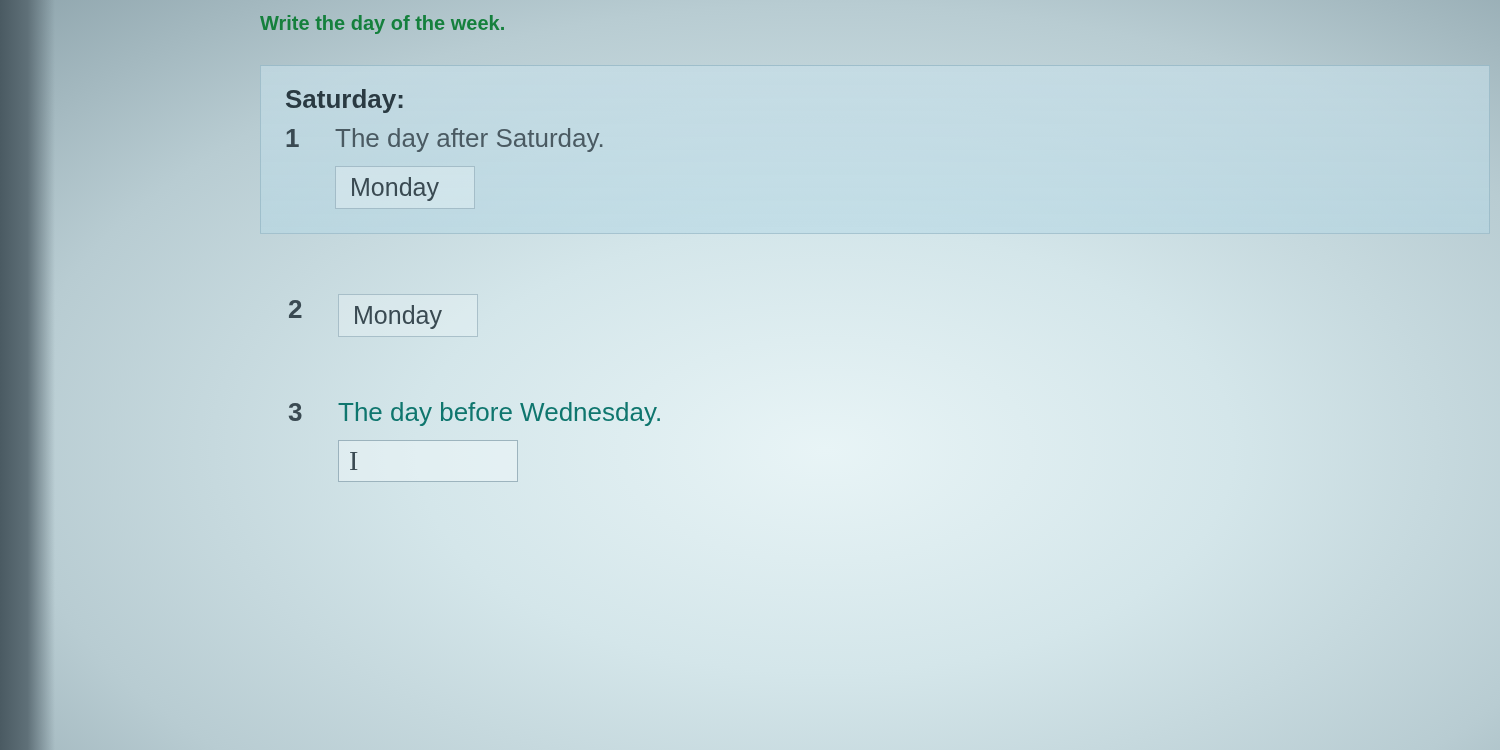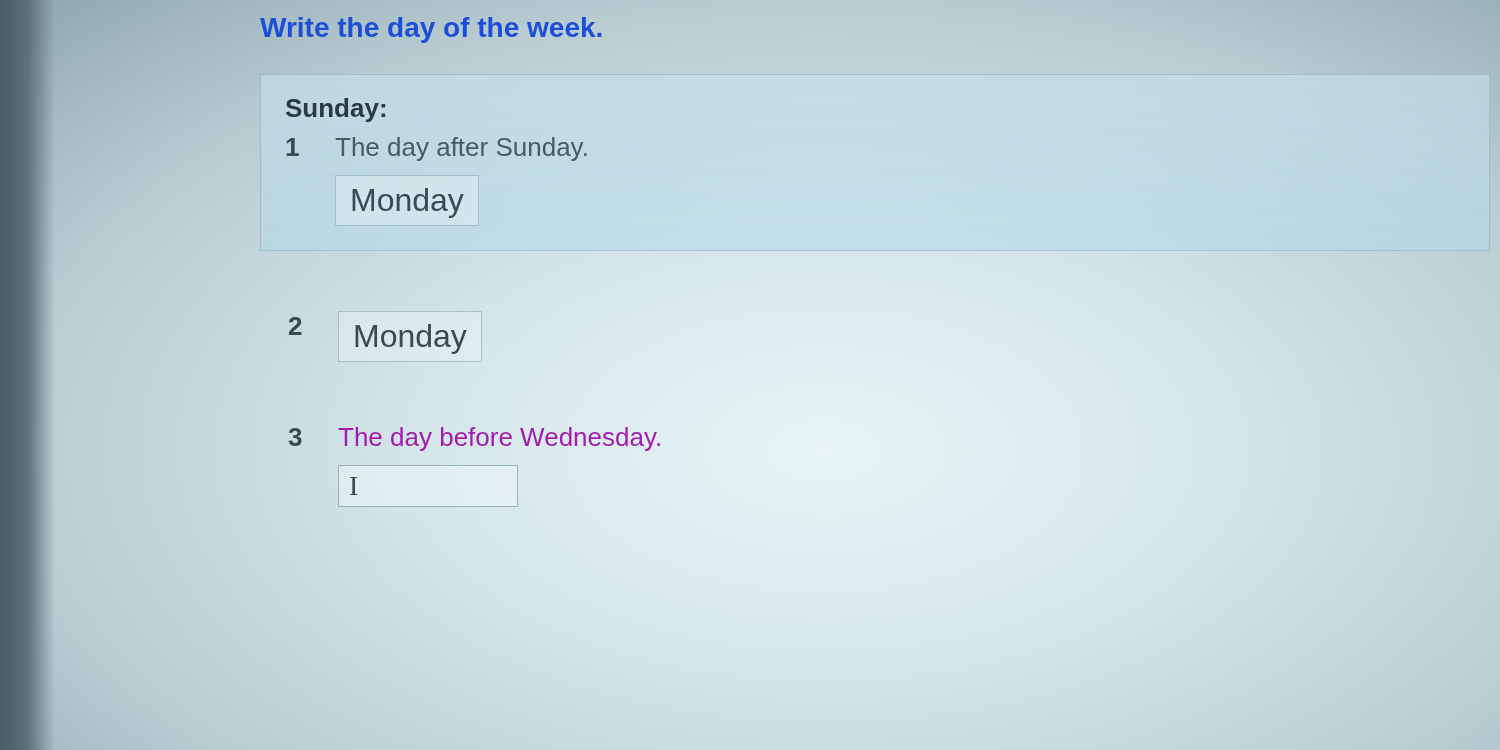--- a/index.html
+++ b/index.html
@@ -21,23 +21,23 @@
       top: 0;
       width: 55px;
       height: 100%;
       background: linear-gradient(to right, #4a5a62 0%, #5f7078 50%, transparent 100%);
     }
     .content-area {
       padding: 0 0 0 260px;
       position: relative;
     }
     .instruction-title {
-      font-size: 28px;
+      font-size: 20px;
       font-weight: bold;
-      color: #1d4ed8;
+      color: #15803d;
       padding-top: 12px;
       padding-bottom: 30px;
     }
     .example-box {
       background: linear-gradient(to bottom, rgba(200,225,235,0.6), rgba(180,215,228,0.55));
       border: 1px solid rgba(140,175,190,0.6);
       padding: 18px 24px 24px 24px;
       margin-right: 0;
       width: 1230px;
     }
@@ -65,21 +65,21 @@
     .question-text {
       font-size: 26px;
       color: #4a5a62;
       margin-bottom: 12px;
     }
     .answer-box {
       display: inline-block;
       border: 1px solid rgba(120,150,165,0.5);
       background: rgba(235,245,248,0.4);
       padding: 6px 14px;
-      font-size: 32px;
+      font-size: 25px;
       color: #3a4a52;
       min-width: 140px;
     }
     .answer-input {
       display: inline-block;
       border: 1px solid rgba(110,140,155,0.6);
       background: rgba(240,248,250,0.5);
       padding: 4px 10px;
       font-size: 25px;
       color: #3a4a52;
@@ -88,42 +88,42 @@
       font-family: serif;
     }
     .question-block {
       margin-top: 60px;
       padding-left: 28px;
     }
     .question-block .question-text {
       color: #5a6a72;
     }
     .q3 .question-text {
-      color: #a21caf;
+      color: #0f766e;
     }
     .cursor-char {
       font-family: 'Times New Roman', serif;
       font-size: 28px;
     }
   </style>
 </head>
 <body>
 
 <div class="dark-edge-left"></div>
 
 <div class="content-area">
 
   <div class="instruction-title">Write the day of the week.</div>
 
   <div class="example-box">
-    <div class="example-label">Sunday:</div>
+    <div class="example-label">Saturday:</div>
     <div class="question-row">
       <div class="question-number">1</div>
       <div class="question-content">
-        <div class="question-text">The day after Sunday.</div>
+        <div class="question-text">The day after Saturday.</div>
         <div class="answer-box">Monday</div>
       </div>
     </div>
   </div>
 
   <div class="question-block">
     <div class="question-row">
       <div class="question-number">2</div>
       <div class="question-content">
         <div class="answer-box">Monday</div>

